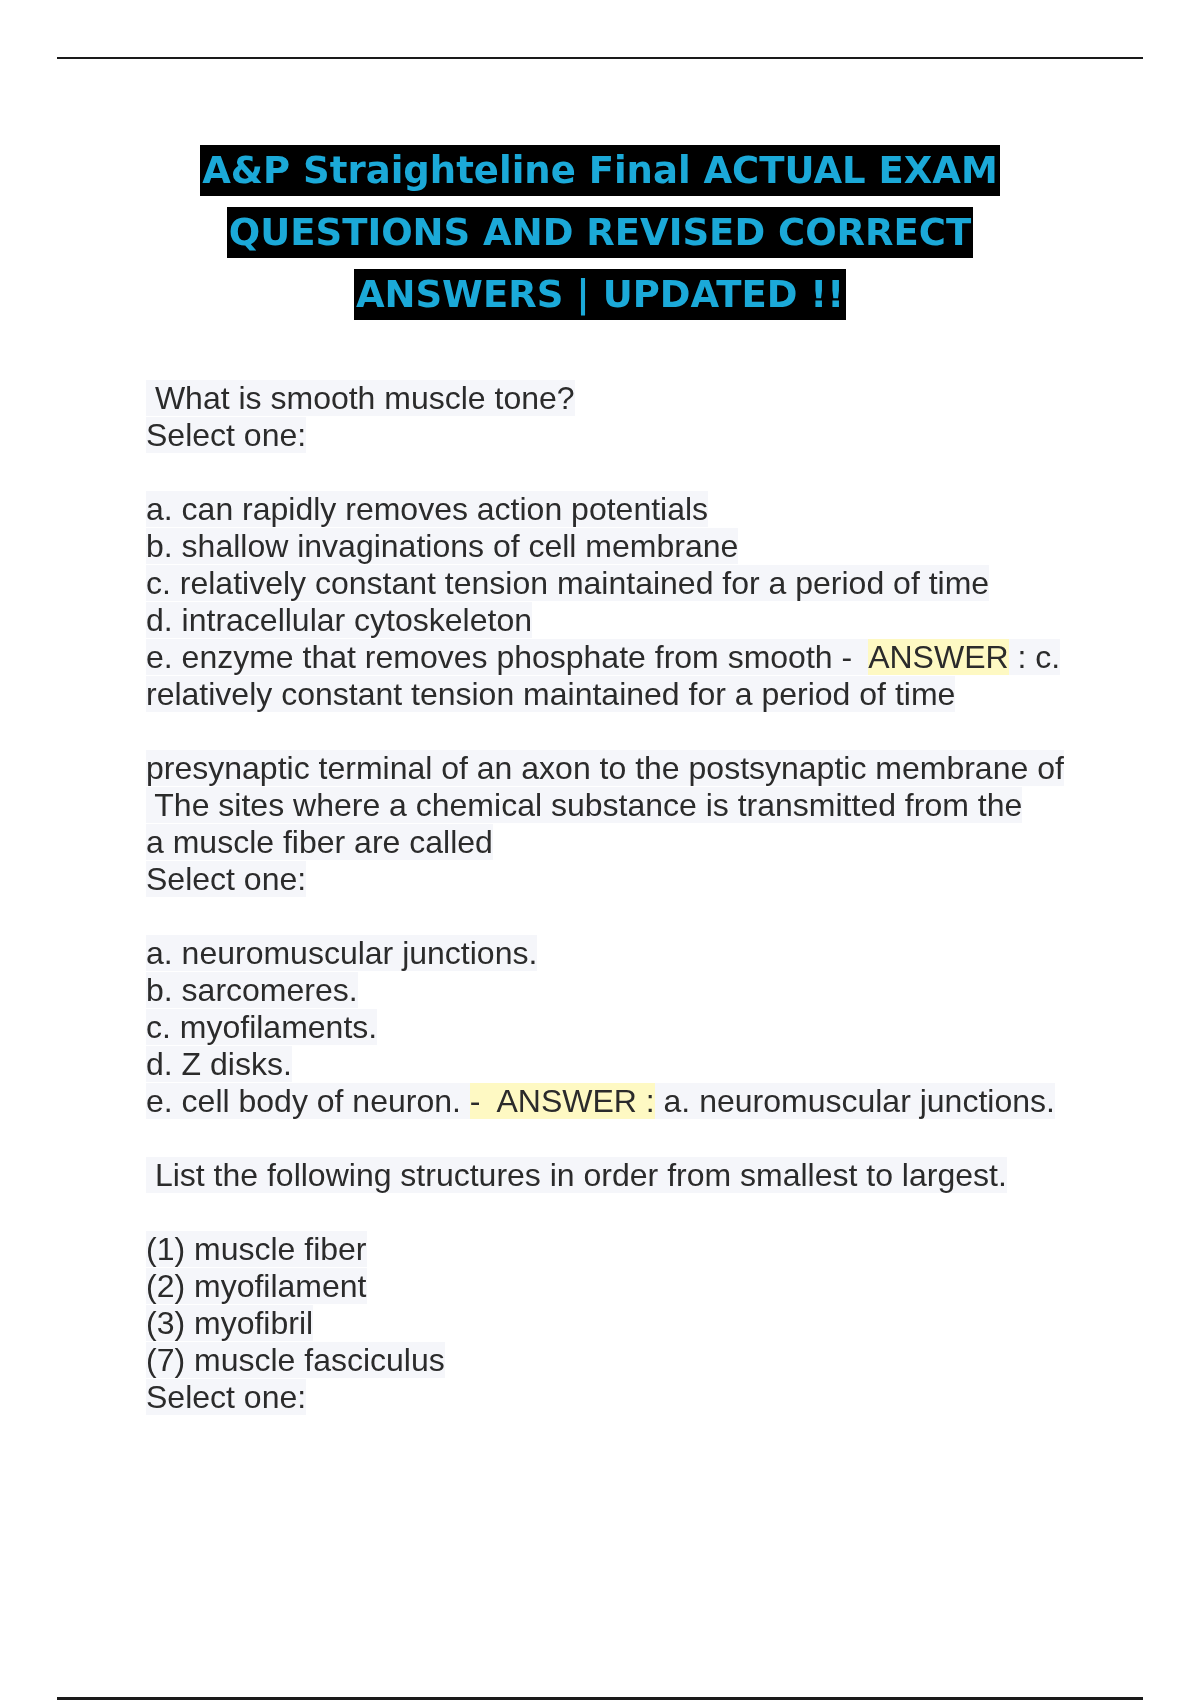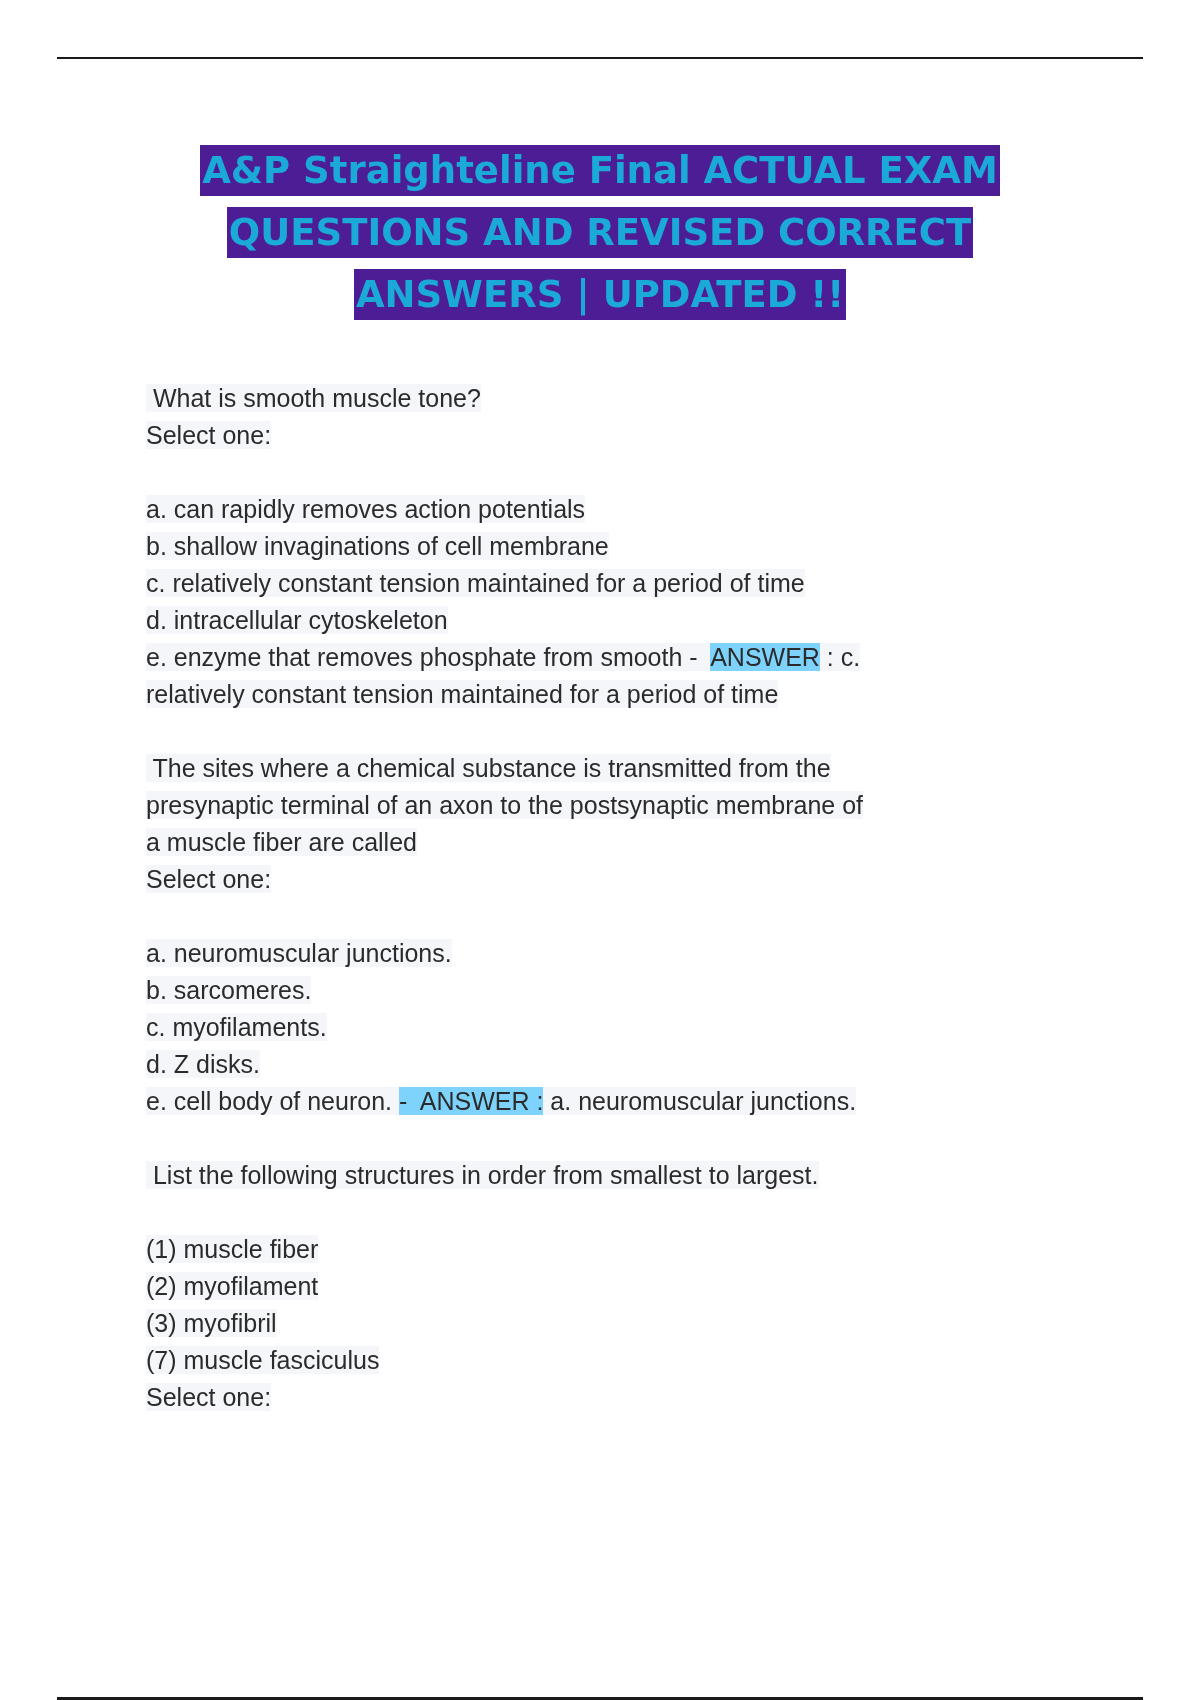--- a/index.html
+++ b/index.html
@@ -8,26 +8,26 @@
     font-family: "Liberation Sans", sans-serif; color: #2b2b2b;
   }
   .rule { position: absolute; left: 57px; width: 1086px; height: 2px; background: #1a1a1a; }
   .rule.top { top: 57px; }
   .rule.bottom { top: 1697px; height: 3px; }
   .title {
     position: absolute; top: 140px; left: 0; width: 1200px; text-align: center;
     font-family: "DejaVu Sans", sans-serif; font-weight: bold; font-size: 37px;
     color: #1ba9d8; line-height: 62px;
   }
-  .title span { background: #4c1d95; padding: 4px 2px; }
-  .content { position: absolute; left: 146px; top: 380px; width: 960px; font-size: 25px; line-height: 37px; }
+  .title span { background: #000000; padding: 4px 2px; }
+  .content { position: absolute; left: 146px; top: 380px; width: 960px; font-size: 32px; line-height: 37px; }
   .line { white-space: pre; }
   .line .t { background: #f5f6fa; }
   .gap { height: 37px; }
-  .hl { background: #7dd3fc; }
+  .hl { background: #fef9c3; }
 </style>
 </head>
 <body>
 
 <div class="rule top"></div>
 
 <div class="title">
   <div><span>A&amp;P Straighteline Final ACTUAL EXAM</span></div>
   <div><span>QUESTIONS AND REVISED CORRECT</span></div>
   <div><span>ANSWERS | UPDATED !!</span></div>
@@ -42,22 +42,22 @@
     <div class="line"><span class="t">a. can rapidly removes action potentials</span></div>
     <div class="line"><span class="t">b. shallow invaginations of cell membrane</span></div>
     <div class="line"><span class="t">c. relatively constant tension maintained for a period of time</span></div>
     <div class="line"><span class="t">d. intracellular cytoskeleton</span></div>
     <div class="line"><span class="t">e. enzyme that removes phosphate from smooth -  </span><span class="hl">ANSWER</span><span class="t"> : c.</span></div>
     <div class="line"><span class="t">relatively constant tension maintained for a period of time</span></div>
   </div>
   <div class="gap"></div>
 
   <div>
+    <div class="line"><span class="t">presynaptic terminal of an axon to the postsynaptic membrane of</span></div>
     <div class="line"><span class="t"> The sites where a chemical substance is transmitted from the</span></div>
-    <div class="line"><span class="t">presynaptic terminal of an axon to the postsynaptic membrane of</span></div>
     <div class="line"><span class="t">a muscle fiber are called</span></div>
     <div class="line"><span class="t">Select one:</span></div>
     <div class="gap"></div>
     <div class="line"><span class="t">a. neuromuscular junctions.</span></div>
     <div class="line"><span class="t">b. sarcomeres.</span></div>
     <div class="line"><span class="t">c. myofilaments.</span></div>
     <div class="line"><span class="t">d. Z disks.</span></div>
     <div class="line"><span class="t">e. cell body of neuron. </span><span class="hl">-  ANSWER :</span><span class="t"> a. neuromuscular junctions.</span></div>
   </div>
   <div class="gap"></div>

